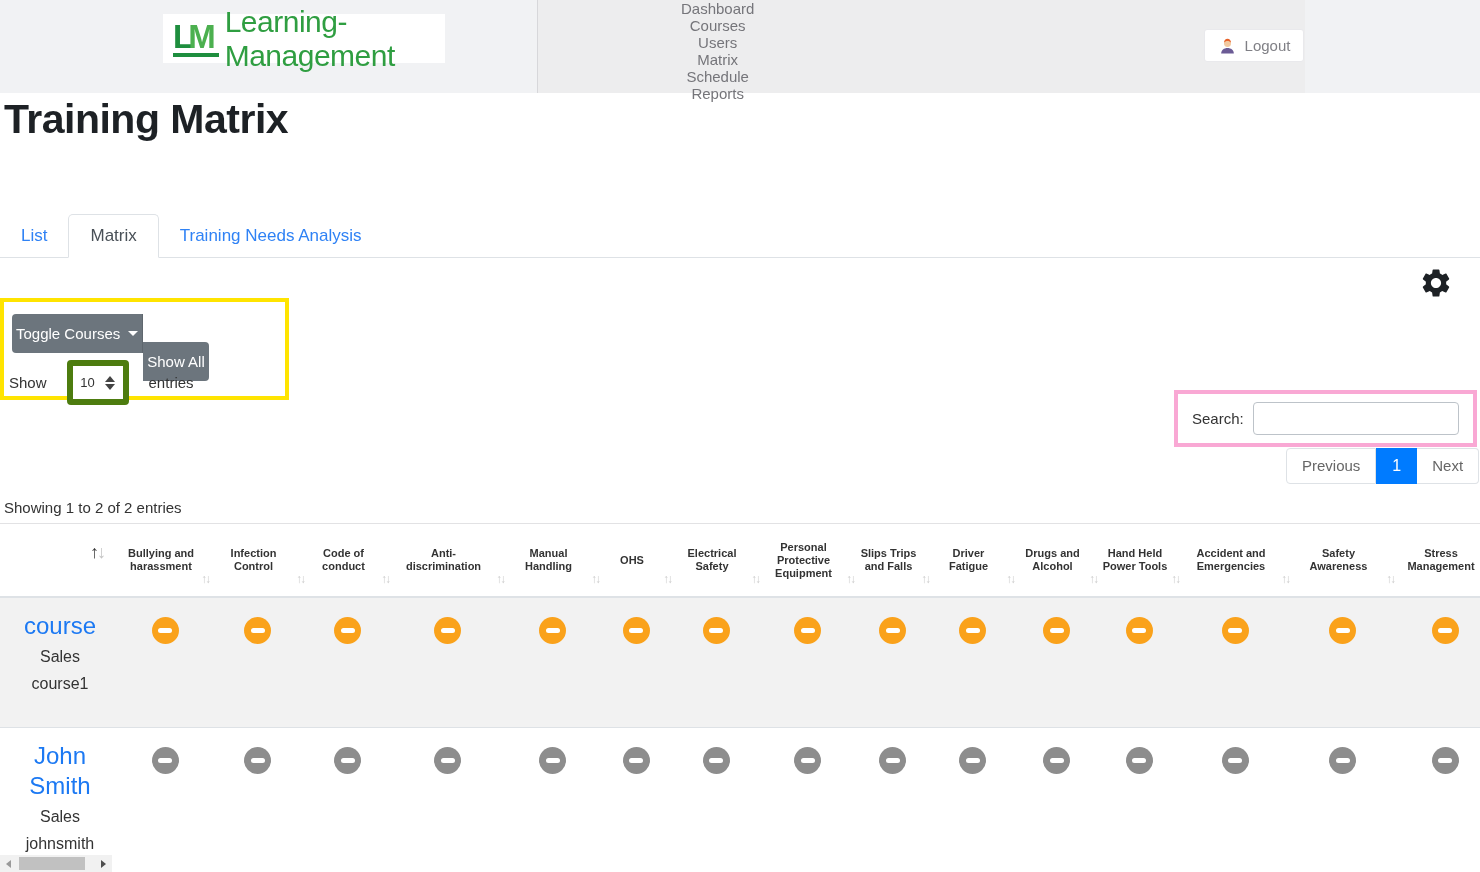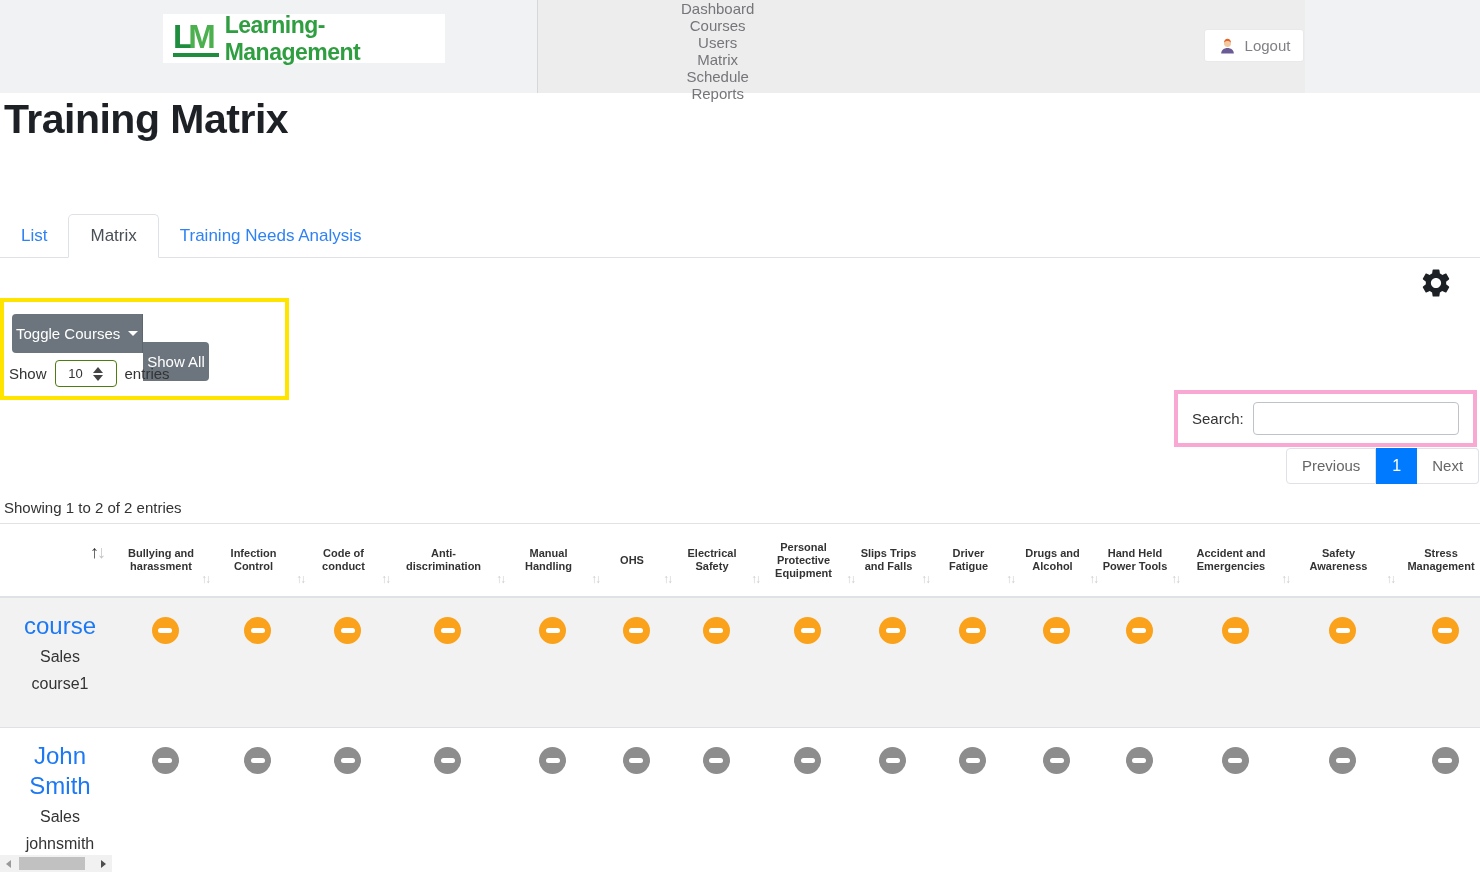--- a/index.html
+++ b/index.html
@@ -8,21 +8,21 @@
 
   
   .topbar { position:absolute; left:0; top:0; width:1480px; height:93px; background:#f1f2f4; }
   .topbar-mid { position:absolute; left:537px; top:0; width:768px; height:93px;
     background:#ededee; border-left:1px solid #d7d7da; }
   .logo-box { position:absolute; left:163px; top:14px; width:282px; height:49px;
     background:#fff; display:flex; align-items:center; padding-left:10px; gap:6px; }
   .lm-mono { font-weight:800; font-size:33px; letter-spacing:-5px; line-height:1;
     color:#1e8e3e; padding-right:8px; border-bottom:4px solid #1e8e3e; }
   .lm-mono b { color:#4cb04f; }
-  .logo-text { font-weight:700; font-size:23px; color:#2f9e41; letter-spacing:-0.5px; }
+  .logo-text { font-weight:400; font-size:30px; color:#2f9e41; letter-spacing:-0.5px; }
   .main-nav { position:absolute; left:660px; top:0; height:93px; display:flex;
     align-items:center; gap:0;flex-direction:column; }
   .nav-link { color:#75757a; font-size:15px; padding:0 21px; text-decoration:none; cursor:pointer; }
   .nav-sep { width:1px; height:18px; background:#cfcfd3; }
   .logout-btn { position:absolute; left:1204px; top:29px; width:100px; height:33px;
     background:#fff; border:1px solid #e9e9ec; border-radius:3px; display:flex;
     align-items:center; justify-content:center; gap:8px; cursor:pointer; }
   .logout-label { color:#808086; font-size:15px; }
 
   
@@ -41,22 +41,22 @@
   .controls-hl { position:absolute; left:0; top:298px; width:289px; height:102px;
     border:4px solid #ffe400; }
   .btn-group { position:absolute; left:8px; top:12px; display:flex; }
   .btn { background:#6c757d; color:#fff; font-size:15px; height:39px; border:none;
     display:flex; align-items:center; padding:0 4px; cursor:pointer; }
   .btn-toggle { border-radius:4px 0 0 4px; border-right:1px solid #5f676e; gap:8px; }
   .btn-showall { border-radius:0 4px 4px 0;margin-top:28px; }
   .caret-down { width:0; height:0; border-left:5px solid transparent;
     border-right:5px solid transparent; border-top:5px solid #fff; }
   .length-row { position:absolute; left:5px; top:58px; display:flex; align-items:center;
-    gap:8px; font-size:15px; color:#333; }
-  .length-select { width:62px; height:27px; background:#fff; border:1px solid #4d7c0f;
+    gap:20px; font-size:15px; color:#333; }
+  .length-select { width:62px; height:45px; background:#fff; border:6px solid #4d7c0f;
     border-radius:4px; display:flex; align-items:center; justify-content:center; gap:10px;
     cursor:pointer; font-size:13px; }
   .stepper { display:flex; flex-direction:column; gap:2px; }
   .tri-up { width:0; height:0; border-left:5px solid transparent; border-right:5px solid transparent;
     border-bottom:6px solid #444; }
   .tri-down { width:0; height:0; border-left:5px solid transparent; border-right:5px solid transparent;
     border-top:6px solid #444; }
 
   
   .search-hl { position:absolute; left:1174px; top:390px; width:303px; height:57px;

